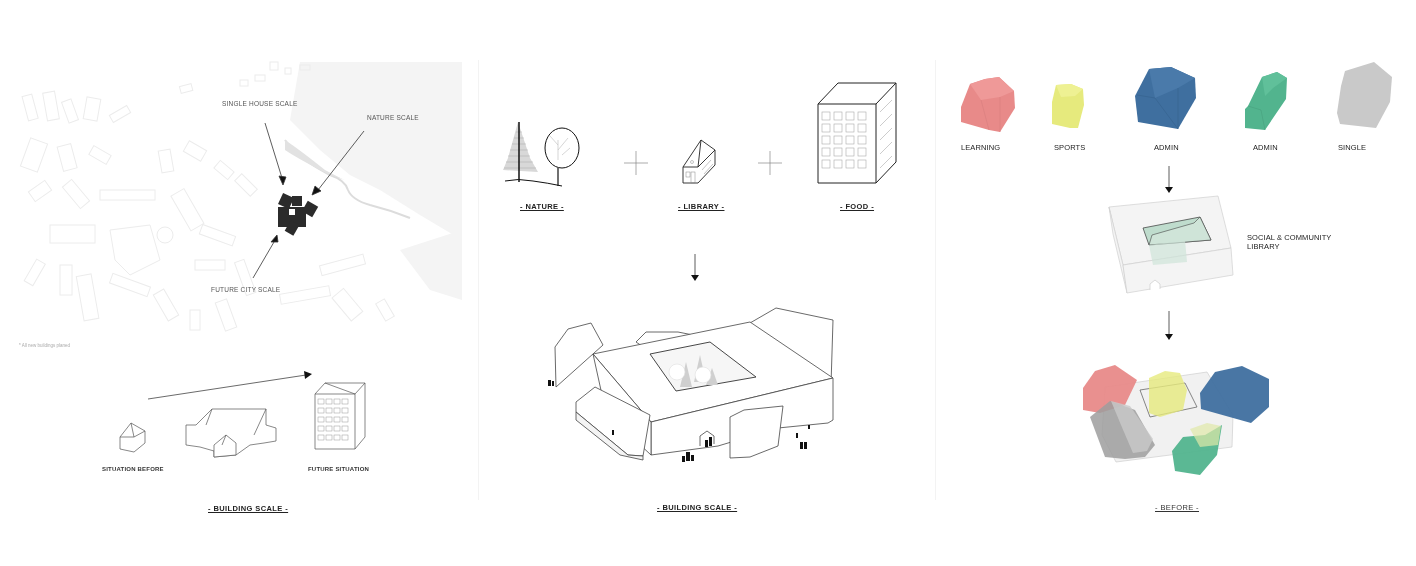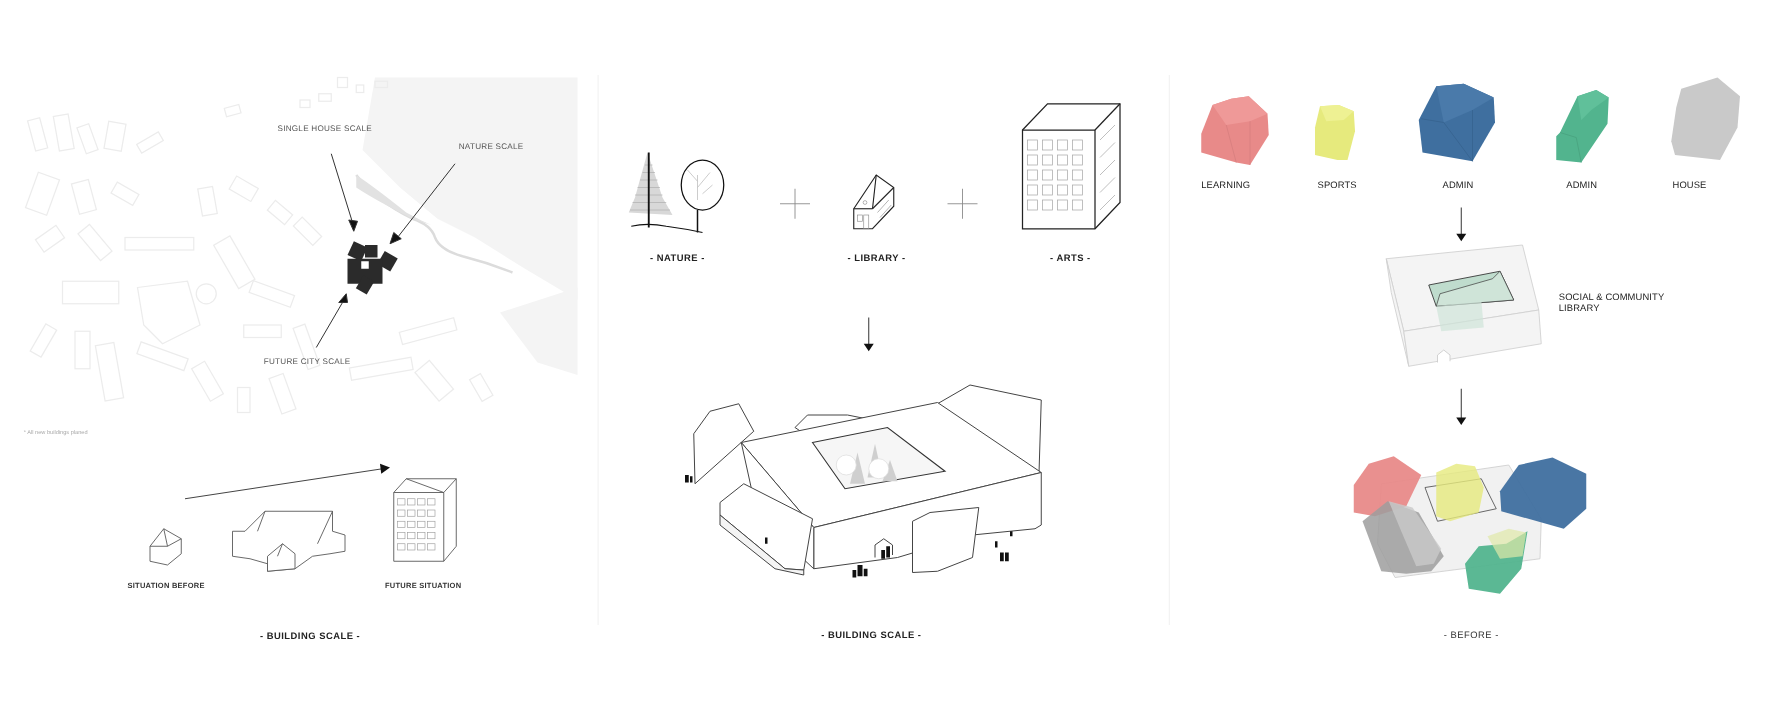--- a/index.html
+++ b/index.html
@@ -4,21 +4,21 @@
 <style>
   html, body { margin:0; padding:0; background:#ffffff; }
   body { width:1416px; height:566px; position:relative; overflow:hidden;
          font-family:"Liberation Sans", sans-serif; color:#222; }
   .panel { position:absolute; top:0; height:566px; }
   #p1 { left:0; width:478px; }
   #p2 { left:478px; width:457px; }
   #p3 { left:935px; width:481px;text-align:center; }
   .divider { position:absolute; top:60px; width:1px; height:440px; background:#f3f3f3; }
   .lbl { position:absolute; font-size:6.5px; letter-spacing:0.2px; color:#555; white-space:nowrap; }
-  .cap { position:absolute; font-size:7.5px; font-weight:bold; letter-spacing:0.4px; color:#222; white-space:nowrap; }
+  .cap { position:absolute; font-size:7.5px; font-weight:bold; letter-spacing:0.4px; color:#222; white-space:nowrap;text-decoration:underline; }
   .plbl { position:absolute; font-size:7.5px; color:#222; white-space:nowrap; letter-spacing:0.1px; }
   .foot { position:absolute; font-size:4.5px; color:#aaa; white-space:nowrap; }
   svg { position:absolute; overflow:visible; }
 </style>
 </head>
 <body>
 
 <div class="panel" id="p1">
 
   <svg width="478" height="340" style="left:0;top:0">
@@ -222,21 +222,21 @@
         <rect x="380" y="148" width="8" height="8"></rect>
       <rect x="344" y="160" width="8" height="8"></rect>
         <rect x="356" y="160" width="8" height="8"></rect>
         <rect x="368" y="160" width="8" height="8"></rect>
         <rect x="380" y="160" width="8" height="8"></rect>
       <path d="M402,112 L414,100 M402,126 L414,114 M402,140 L414,128 M402,154 L414,142 M402,168 L414,156"></path>
     </g>
   </svg>
   <div class="cap" style="left:42px;top:202px">- NATURE -</div>
   <div class="cap" style="left:200px;top:202px">- LIBRARY -</div>
-  <div class="cap" style="left:362px;top:202px">- ARTS -</div>
+  <div class="cap" style="left:362px;top:202px">- FOOD -</div>
 
   <svg width="457" height="250" style="left:0;top:250px">
     <line x1="217" y1="4" x2="217" y2="26" stroke="#333" stroke-width="0.8"></line>
     <polygon points="213,25 221,25 217,31" fill="#111"></polygon>
     <g fill="#fff" stroke="#444" stroke-width="0.8">
 
       <polygon points="77,97 90,79 113,73 125,95 78,137"></polygon>
 
       <polygon points="272,73 298,58 355,70 353,135 270,80"></polygon>
 
@@ -314,21 +314,21 @@
     </g>
 
     <g>
       <polygon points="406,86 410,71 439,62 457,77 455,102 441,128 405,124 402,113" fill="#C9C9C9"></polygon>
     </g>
   </svg>
   <div class="plbl" style="left:26px;top:143px">LEARNING</div>
   <div class="plbl" style="left:119px;top:143px">SPORTS</div>
   <div class="plbl" style="left:219px;top:143px">ADMIN</div>
   <div class="plbl" style="left:318px;top:143px">ADMIN</div>
-  <div class="plbl" style="left:403px;top:143px">HOUSE</div>
+  <div class="plbl" style="left:403px;top:143px">SINGLE</div>
 
   <svg width="481" height="150" style="left:0;top:160px">
     <line x1="234" y1="6" x2="234" y2="28" stroke="#333" stroke-width="0.8"></line>
     <polygon points="230,27 238,27 234,33" fill="#111"></polygon>
     <g fill="#f4f4f4" stroke="#d0d0d0" stroke-width="0.7">
       <polygon points="174,47 283,36 296,88 188,105"></polygon>
       <polygon points="174,47 188,105 192,133 178,74"></polygon>
       <polygon points="188,105 296,88 298,115 192,133"></polygon>
     </g>
     <polygon points="208,68 265,57 276,80 214,85" fill="#BFDCCD" stroke="#333" stroke-width="0.7"></polygon>

